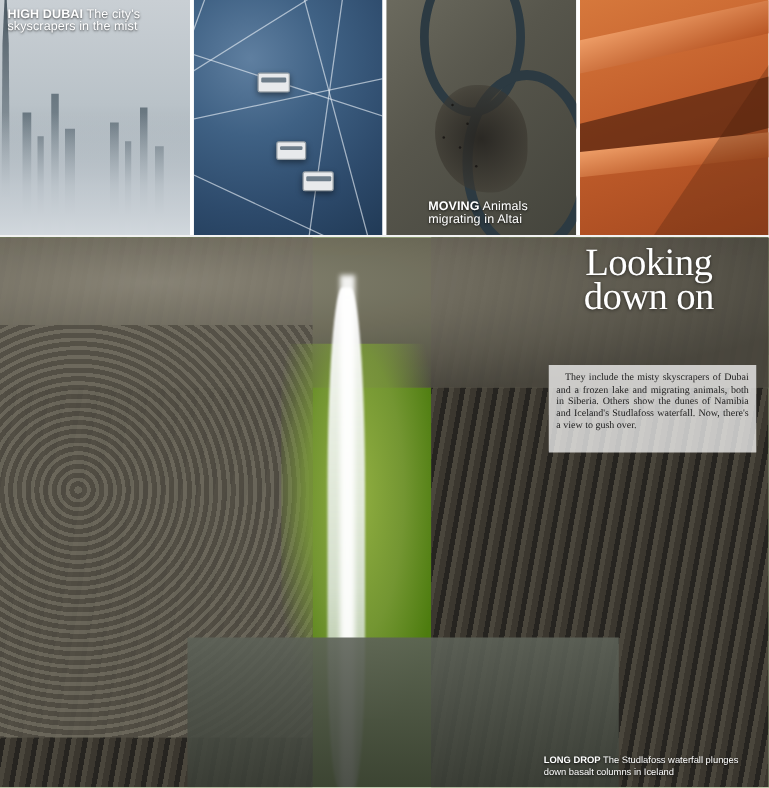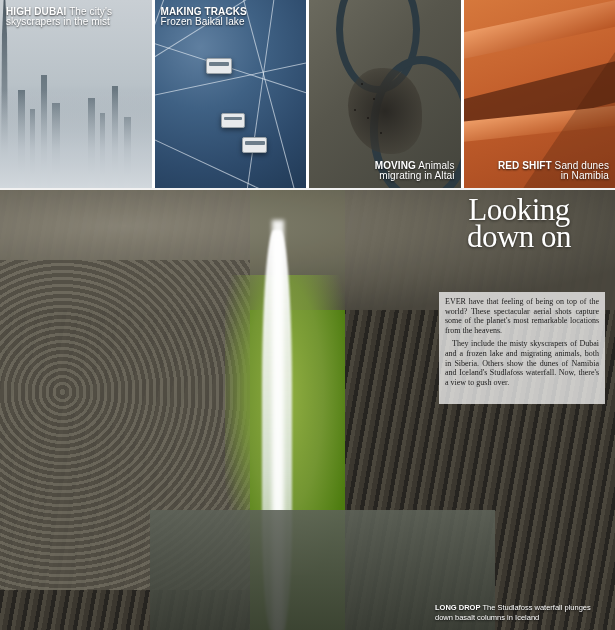--- a/index.html
+++ b/index.html
@@ -43,21 +43,21 @@
     color: #ffffff;
     font-size: 10px;
     line-height: 9.5px;
     font-weight: normal;
     letter-spacing: 0.1px;
     text-shadow: 0 1px 2px rgba(0,0,0,.75);
     z-index: 5;
   }
   .cap b { font-weight: bold; }
   .cap.tl { left: 6px; top: 7px; width: 110px; }
-  .cap.br { right: 6px; bottom: 8px; width: 112px; text-align: right; }
+  .cap.br { right: 6px; bottom: 8px; width: 112px; text-align: left; }
 
   
   .dubai {
     background:
       linear-gradient(to bottom, #c9cfd4 0%, #b9c2c8 45%, #9aa5ad 75%, #808c95 100%);
   }
   .dubai .tower {
     position: absolute;
     background: linear-gradient(to bottom, rgba(90,105,115,.85), rgba(150,162,170,.45));
   }
@@ -292,21 +292,20 @@
         <div class="crack" style="left:-10%;top:52%;width:140%;height:1px;transform:rotate(-12deg);"></div>
         <div class="crack" style="left:-10%;top:70%;width:140%;height:1px;transform:rotate(25deg);"></div>
         <div class="crack" style="left:10%;top:-10%;width:1px;height:140%;transform:rotate(20deg);"></div>
         <div class="crack" style="left:55%;top:-10%;width:1px;height:140%;transform:rotate(-15deg);"></div>
         <div class="crack" style="left:80%;top:-10%;width:1px;height:140%;transform:rotate(8deg);"></div>
         <div class="crack" style="left:-10%;top:35%;width:140%;height:1px;transform:rotate(-32deg);"></div>
         <div class="van" style="left:34%;top:31%;width:24px;height:14px;"></div>
         <div class="van" style="left:44%;top:60%;width:22px;height:13px;"></div>
         <div class="van" style="left:58%;top:73%;width:23px;height:14px;"></div>
       </div>
-      <div class="cap tl"><b>MAKING TRACKS</b> <span>Frozen Baikal lake</span></div>
     </div>
 
     <div class="thumb">
       <div class="photo altai">
         <div class="river" style="left:18%;top:-18%;width:46%;height:60%;border:7px solid #2c3a42;background:transparent;"></div>
         <div class="river" style="left:40%;top:30%;width:58%;height:70%;border:8px solid #2c3a42;background:transparent;"></div>
         <div class="herd" style="left:26%;top:36%;width:74px;height:86px;"></div>
         <div class="speck" style="left:34%;top:44%;"></div>
         <div class="speck" style="left:42%;top:52%;"></div>
         <div class="speck" style="left:38%;top:62%;"></div>
@@ -316,41 +315,39 @@
       <div class="cap br"><b>MOVING</b> <span>Animals migrating in Altai</span></div>
     </div>
 
     <div class="thumb">
       <div class="photo namibia">
         <div class="ridge" style="left:-10%;top:8%;width:130%;height:26px;transform:rotate(-12deg);"></div>
         <div class="shadow" style="left:-10%;top:42%;width:130%;height:40px;transform:rotate(-14deg);"></div>
         <div class="ridge" style="left:-10%;top:60%;width:130%;height:20px;transform:rotate(-6deg);"></div>
         <div class="shadow" style="left:50%;top:0%;width:60%;height:190%;transform:rotate(34deg);opacity:.45;"></div>
       </div>
-      <div class="cap br"><b>RED SHIFT</b> <span>Sand dunes in Namibia</span></div>
     </div>
   </div>
 
   <div class="hero">
     <div class="basalt-left"></div>
     <div class="basalt-right"></div>
     <div class="rim"></div>
     <div class="rim2"></div>
     <div class="moss"></div>
     <div class="fall"></div>
     <div class="fall2"></div>
     <div class="pool"></div>
 
     <div class="headline">
       <span class="l1">Looking</span>
       <span class="l2">down on</span>
     </div>
 
     <div class="standfirst">
-      <p>EVER have that feeling of being on top of the world? These spectacular aerial shots capture some of the planet's most remarkable locations from the heavens.</p>
       <p class="indent">They include the misty skyscrapers of Dubai and a frozen lake and migrating animals, both in Siberia. Others show the dunes of Namibia and Iceland's Studlafoss waterfall. Now, there's a view to gush over.</p>
     </div>
 
     <div class="hero-cap">
       <b>LONG DROP</b>
       <span>The Studlafoss waterfall plunges down basalt columns in Iceland</span>
     </div>
   </div>
 
 </div>

